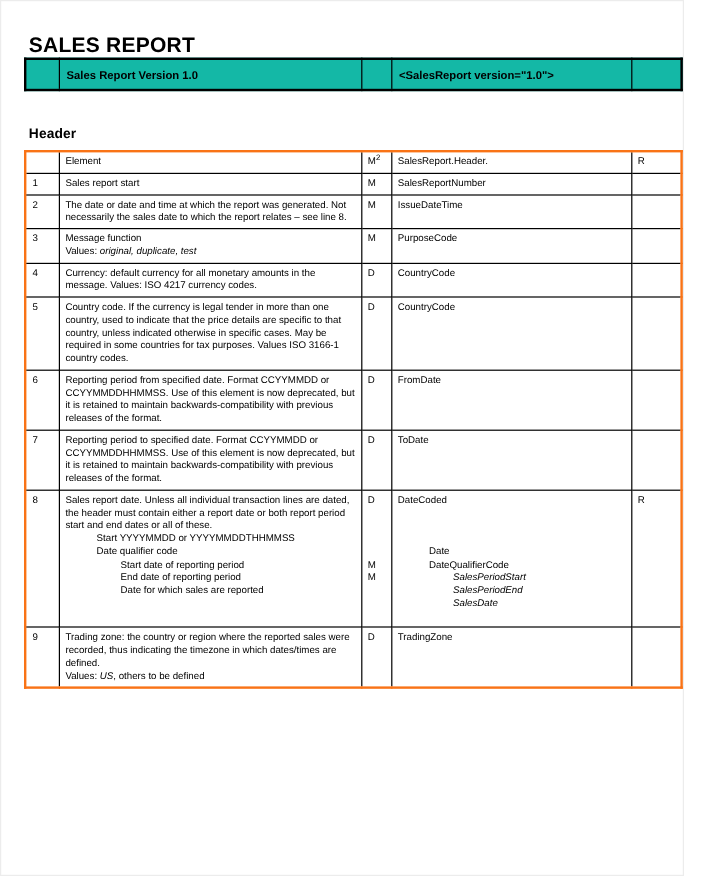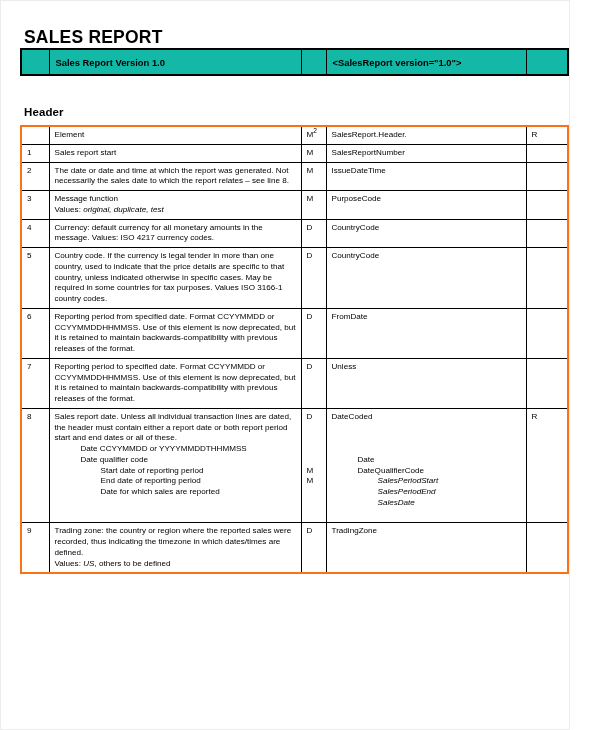--- a/index.html
+++ b/index.html
@@ -237,29 +237,29 @@
           </tr>
           <tr>
             <td class="num-cell">7</td>
             <td>
               <span class="ln">Reporting period to specified date. Format CCYYMMDD or CCYYMMDDHHMMSS. Use of this element is now deprecated, but it is retained to maintain backwards-compatibility with previous releases of the format.</span>
             </td>
             <td class="m-cell">
               <span class="ln">D</span>
             </td>
             <td>
-              <span class="ln">Unless</span>
+              <span class="ln">ToDate</span>
             </td>
             <td class="r-cell"></td>
           </tr>
           <tr>
             <td class="num-cell">8</td>
             <td>
               <span class="ln">Sales report date. Unless all individual transaction lines are dated, the header must contain either a report date or both report period start and end dates or all of these.</span>
-              <span class="ln ind1">Date CCYYMMDD or YYYYMMDDTHHMMSS</span>
+              <span class="ln ind1">Start YYYYMMDD or YYYYMMDDTHHMMSS</span>
               <span class="ln ind1">Date qualifier code</span>
               <span class="ln ind2">Start date of reporting period</span>
               <span class="ln ind2">End date of reporting period</span>
               <span class="ln ind2">Date for which sales are reported</span>
             </td>
             <td class="m-cell">
               <span class="ln">D</span>
               <span class="ln blank">&nbsp;</span>
               <span class="ln blank">&nbsp;</span>
               <span class="ln blank">&nbsp;</span>

